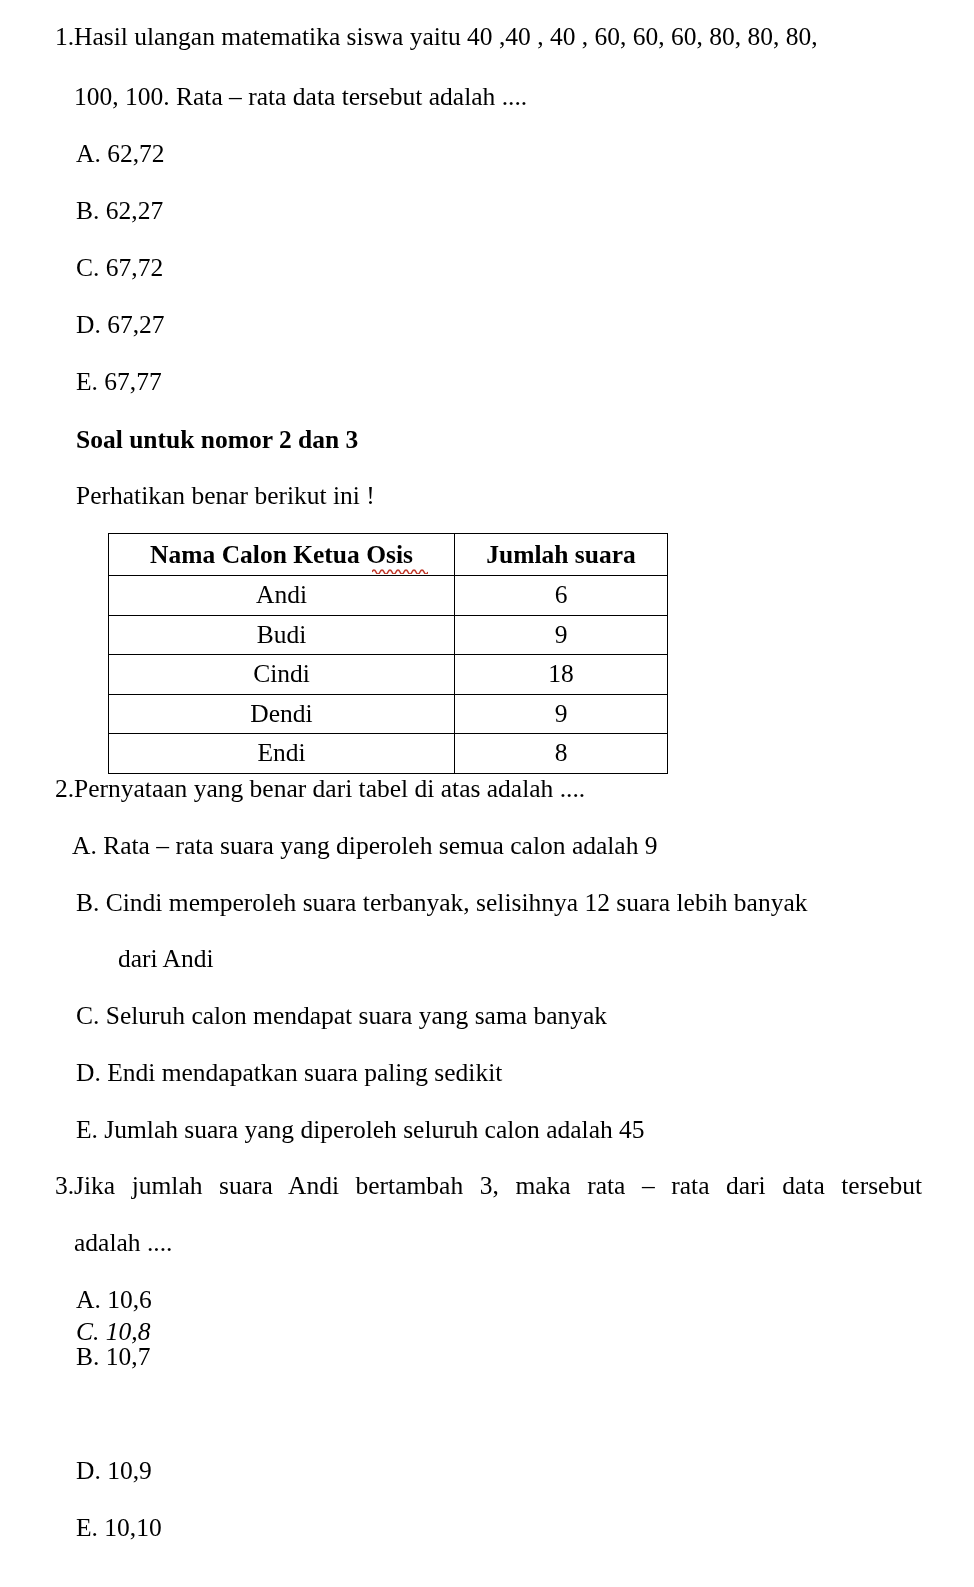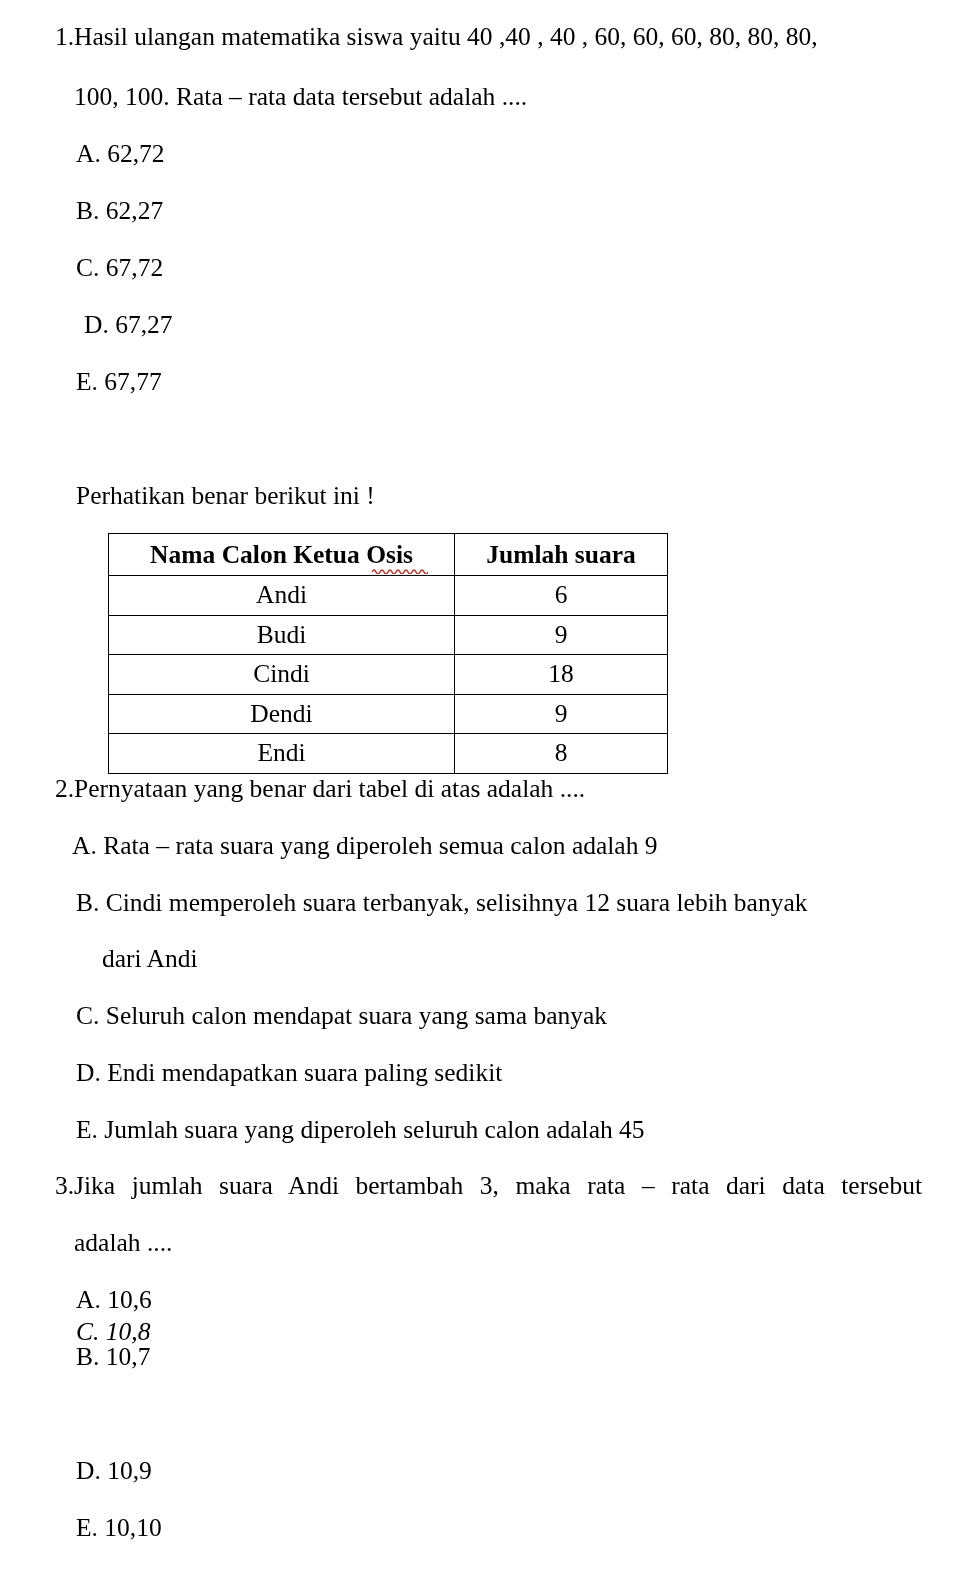--- a/index.html
+++ b/index.html
@@ -111,23 +111,24 @@
     <span class="q-num">1.</span>
     <span class="q-body">
       <span class="q-line">Hasil ulangan matematika siswa yaitu 40 ,40 , 40 , 60, 60, 60, 80, 80, 80,</span>
     </span>
   </div>
   <div class="line" style="left:74px; top:82px;">100, 100. Rata – rata data tersebut adalah ....</div>
 
   <div class="opt" style="left:76px; top:139px;">A. 62,72</div>
   <div class="opt" style="left:76px; top:196px;">B. 62,27</div>
   <div class="opt" style="left:76px; top:253px;">C. 67,72</div>
-  <div class="opt" style="left:84px; top:310px;">D. 67,27</div>
+  <div class="opt" style="left:76px; top:310px;">D. 67,27</div>
   <div class="opt" style="left:76px; top:367px;">E. 67,77</div>
 
+  <div class="line bold" style="left:76px; top:425px;">Soal untuk nomor 2 dan 3</div>
 
   <div class="line" style="left:76px; top:481px;">Perhatikan benar berikut ini !</div>
 
   <table class="vote-table" style="left:108px; top:533px;">
     <thead>
       <tr>
         <th class="col-name">Nama Calon Ketua Osis</th>
         <th class="col-votes">Jumlah suara</th>
       </tr>
     </thead>
@@ -166,21 +167,21 @@
     <span class="q-body">
       <span class="q-line">Pernyataan yang benar dari tabel di atas adalah ....</span>
     </span>
   </div>
 
   <div class="opt" style="left:72px; top:831px;">A. Rata – rata suara yang diperoleh semua calon adalah 9</div>
 
   <div class="opt" style="left:76px; top:888px;">
     <span>B. Cindi memperoleh suara terbanyak, selisihnya 12 suara lebih banyak</span>
   </div>
-  <div class="line" style="left:102px; top:944px;">dari Andi</div>
+  <div class="line" style="left:118px; top:944px;">dari Andi</div>
 
   <div class="opt" style="left:76px; top:1058px;">D. Endi mendapatkan suara paling sedikit</div>
   <div class="opt" style="left:76px; top:1001px;">C. Seluruh calon mendapat suara yang sama banyak</div>
   <div class="opt" style="left:76px; top:1115px;">E. Jumlah suara yang diperoleh seluruh calon adalah 45</div>
 
   <div class="q-row" style="left:38px; top:1171px; width:884px;">
     <span class="q-num">3.</span>
     <span class="q-body">
       <span class="q-line justify">Jika jumlah suara Andi bertambah 3, maka rata – rata dari data tersebut</span>
     </span>

